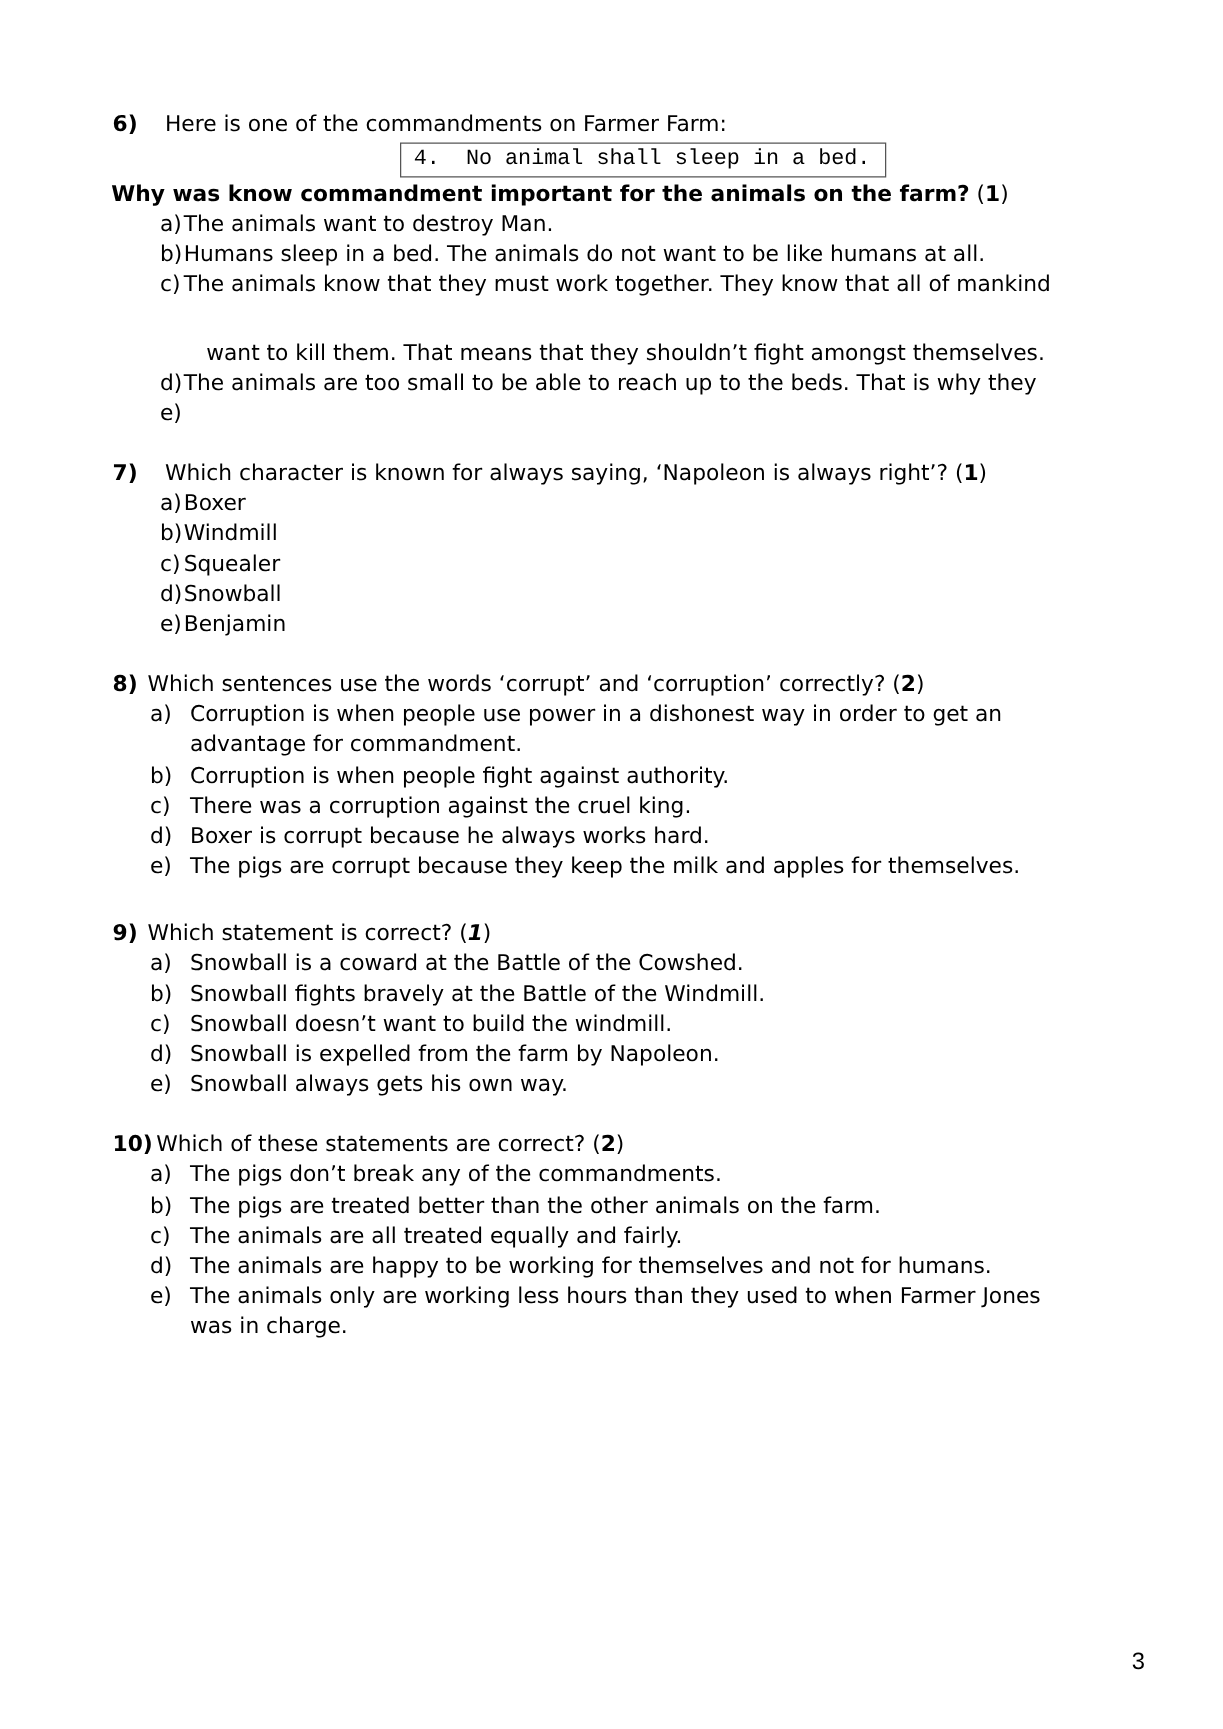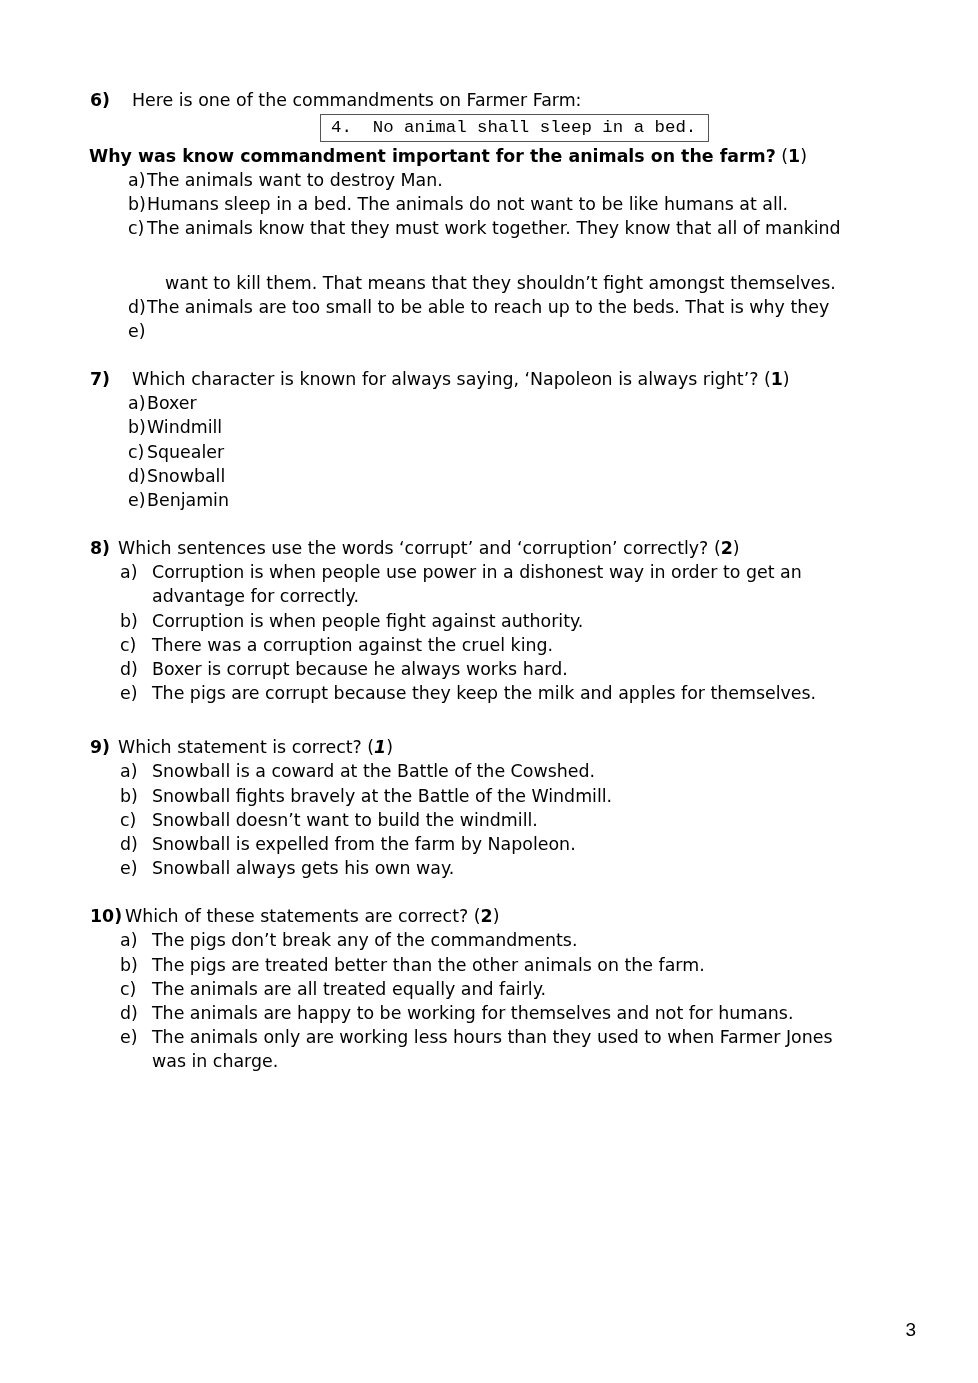--- a/index.html
+++ b/index.html
@@ -211,21 +211,21 @@
 
     <div class="question-block">
       <div class="q-line">
         <span class="q-num narrow">8)</span>
         <span class="q-text"><span>Which sentences use the words ‘corrupt’ and ‘corruption’ correctly?</span><span class="marks"><span> (</span><b>2</b><span>)</span></span></span>
       </div>
 
       <ul class="options opts-wide">
         <li class="option">
           <span class="opt-marker">a)</span>
-          <span class="opt-text"><span>Corruption is when people use power in a dishonest way in order to get an</span><span class="cont">advantage for correctly.</span></span>
+          <span class="opt-text"><span>Corruption is when people use power in a dishonest way in order to get an</span><span class="cont">advantage for commandment.</span></span>
         </li>
         <li class="option">
           <span class="opt-marker">b)</span>
           <span class="opt-text">Corruption is when people fight against authority.</span>
         </li>
         <li class="option">
           <span class="opt-marker">c)</span>
           <span class="opt-text">There was a corruption against the cruel king.</span>
         </li>
         <li class="option">

